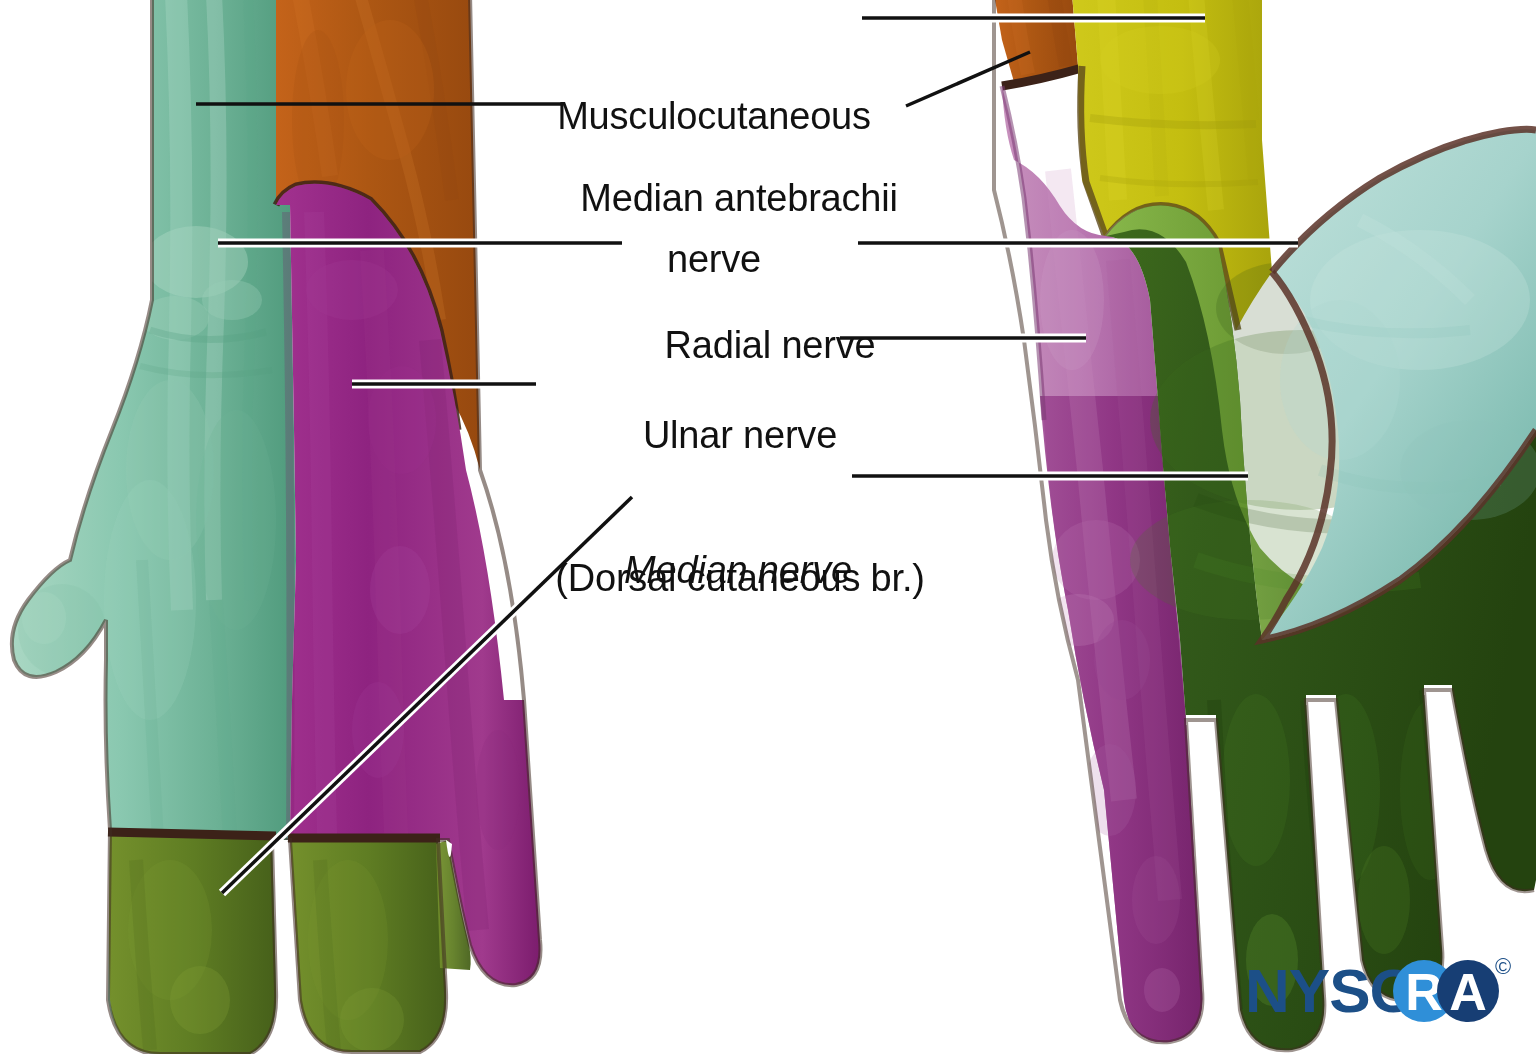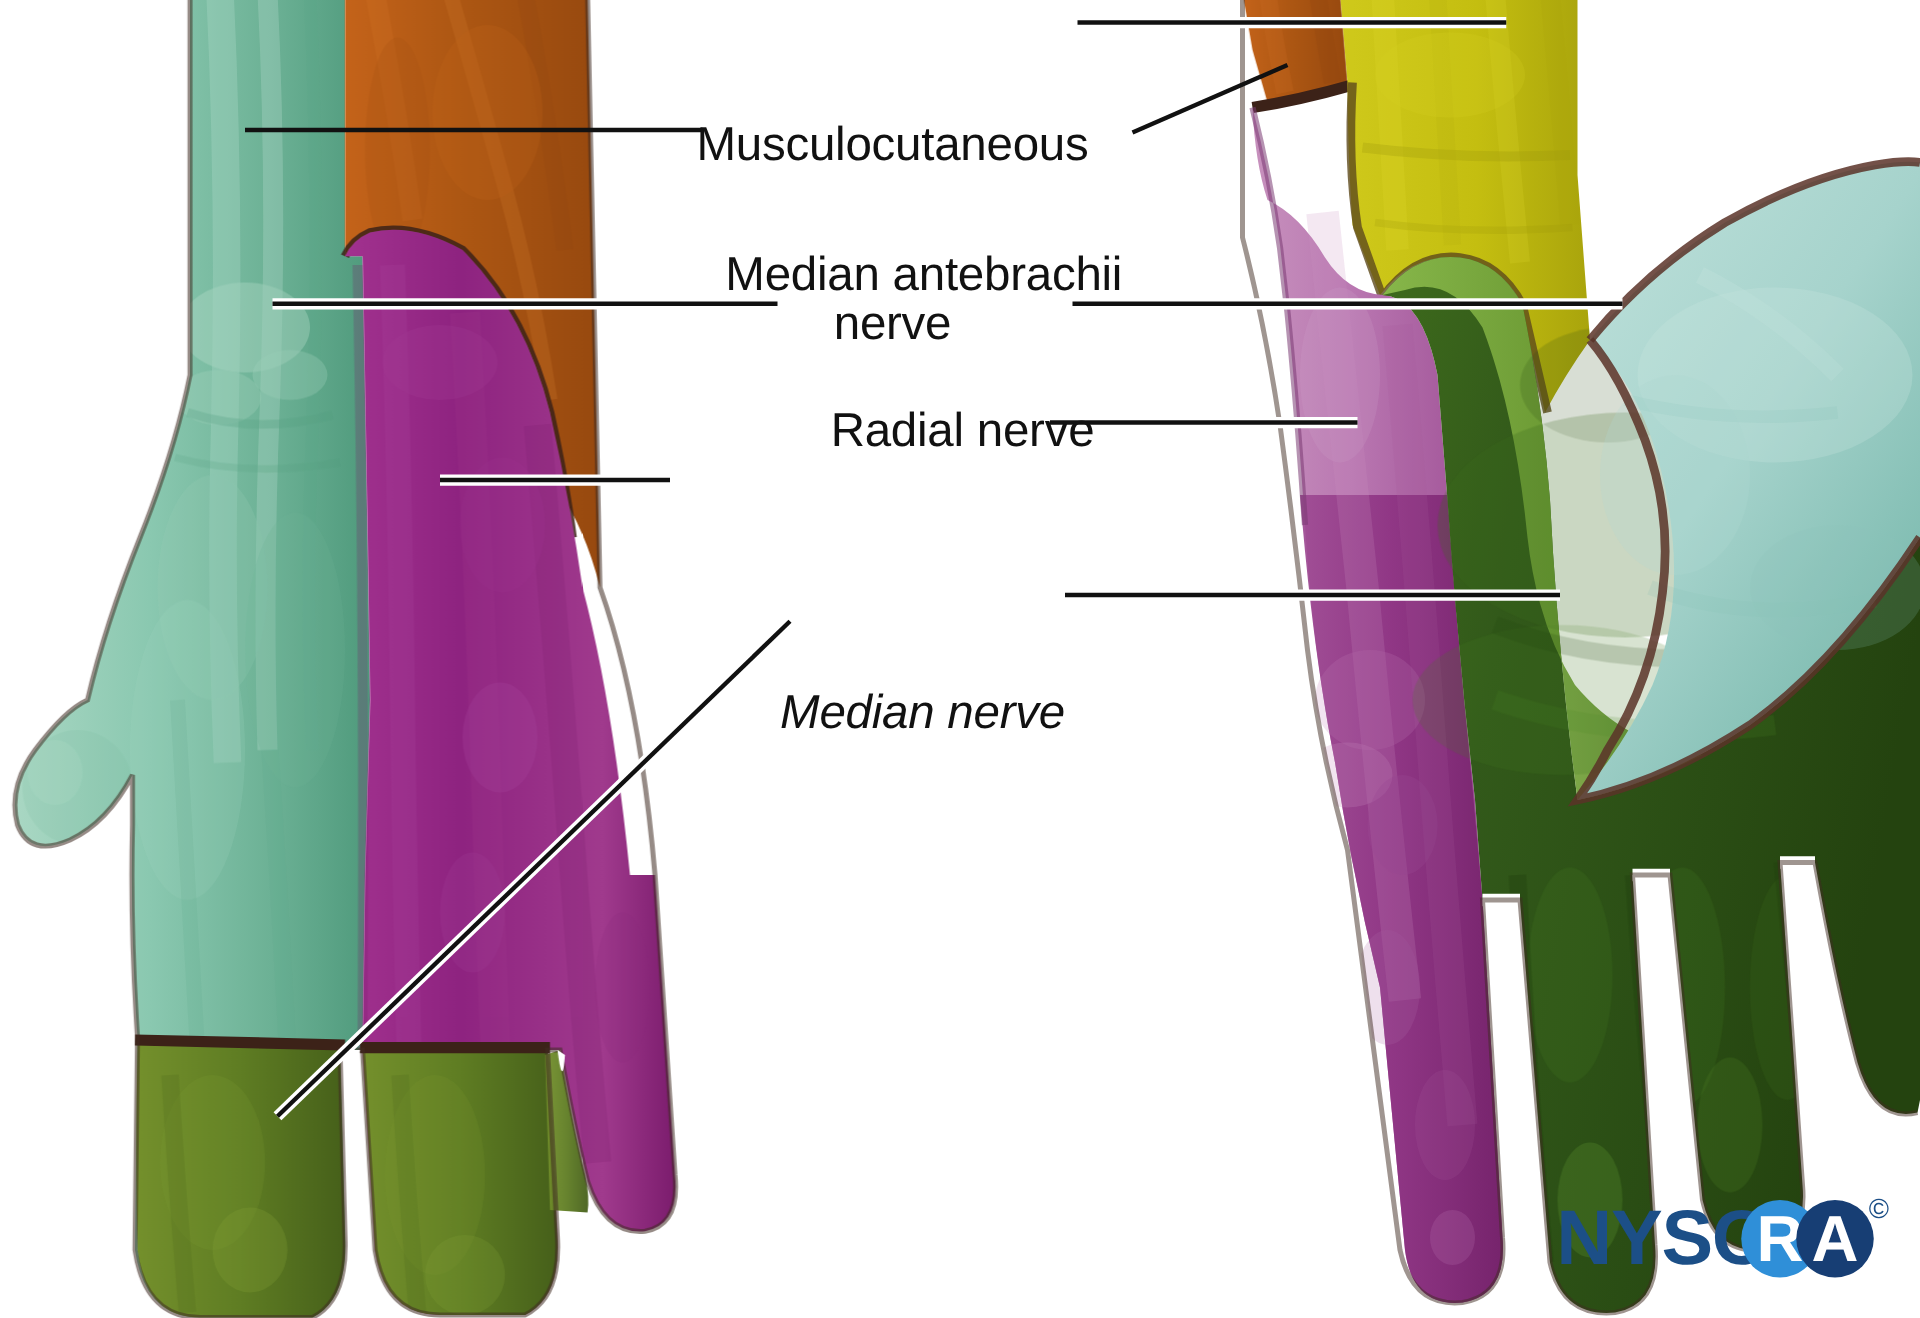--- a/index.html
+++ b/index.html
@@ -414,28 +414,32 @@
         <line x1="632" y1="497" x2="222" y2="893" stroke="#ffffff" stroke-width="9"></line>
         <line x1="632" y1="497" x2="222" y2="893" stroke="#111111" stroke-width="3.5"></line>
       </g>
   </svg>
 
   <div class="label center" style="left:528px; top:-2px; width:372px;">
     <div>Musculocutaneous</div>
     <div>nerve</div>
   </div>
 
-  <div class="label center" style="left:565px; top:102px; width:348px;">
+  <div class="label center" style="left:565px; top:80px; width:348px;">
     <div>Median antebrachii</div>
   </div>
 
   <div class="label center" style="left:656px; top:227px; width:228px;">
     <div>Radial nerve</div>
   </div>
 
+  <div class="label center" style="left:540px; top:317px; width:400px;">
+    <div>Ulnar nerve</div>
+    <div>(Dorsal cutaneous br.)</div>
+  </div>
 
   <div class="label center" style="left:618px; top:452px; width:240px;font-style:italic;">
     <div>Median nerve</div>
   </div>
 
   <div id="logo">
     <div class="logo-text">NYSO</div>
     <div class="logo-circle" style="left:148px; top:2px; width:62px; height:62px; background:#2f8fd8;"></div>
     <div class="logo-glyph" style="left:148px; top:8px; width:62px;">R</div>
     <div class="logo-circle" style="left:192px; top:2px; width:62px; height:62px; background:#173e74;"></div>

